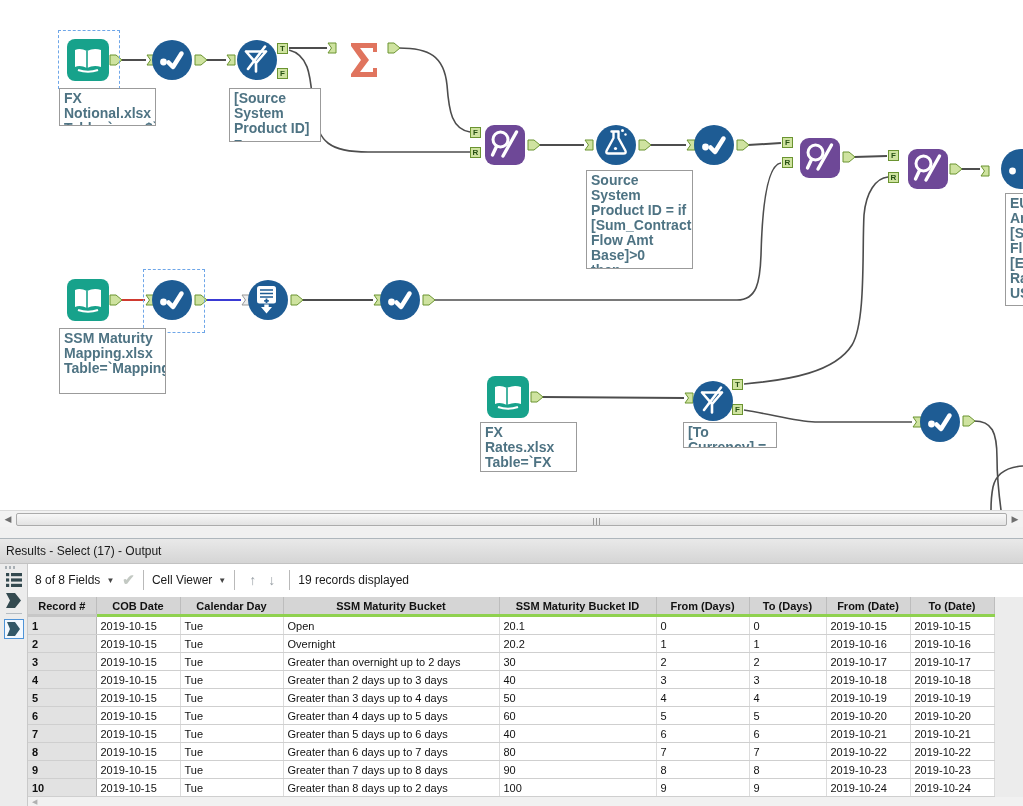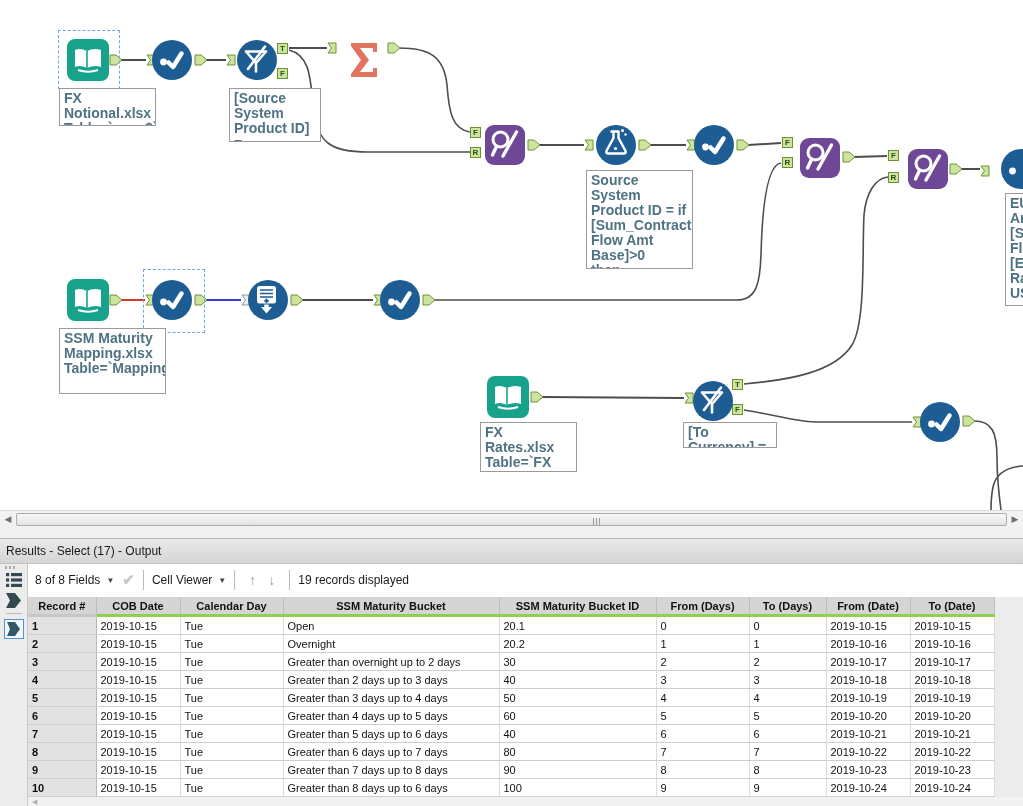--- a/index.html
+++ b/index.html
@@ -484,21 +484,21 @@
               <td>8</td>
               <td>8</td>
               <td>2019-10-23</td>
               <td>2019-10-23</td>
               <td class="filler"></td>
             </tr>
             <tr>
               <td class="rec">10</td>
               <td>2019-10-15</td>
               <td>Tue</td>
-              <td>Greater than 8 days up to 6 days</td>
+              <td>Greater than 8 days up to 2 days</td>
               <td>100</td>
               <td>9</td>
               <td>9</td>
               <td>2019-10-24</td>
               <td>2019-10-24</td>
               <td class="filler"></td>
             </tr>
           </tbody>
       </table>
     </div>

